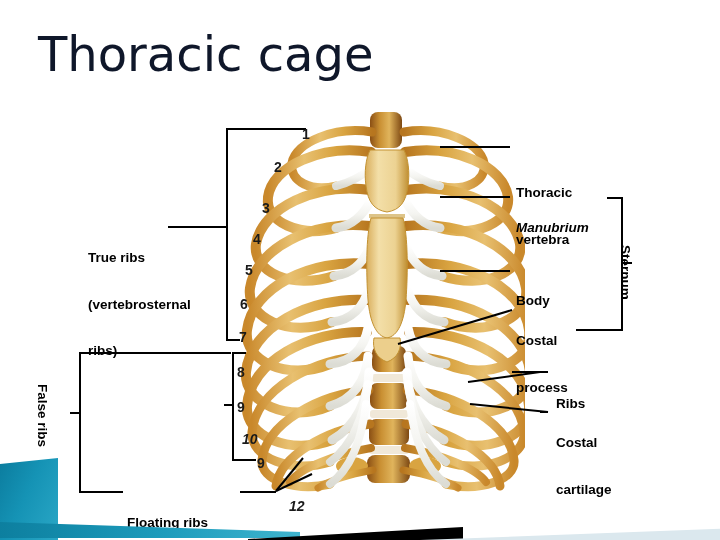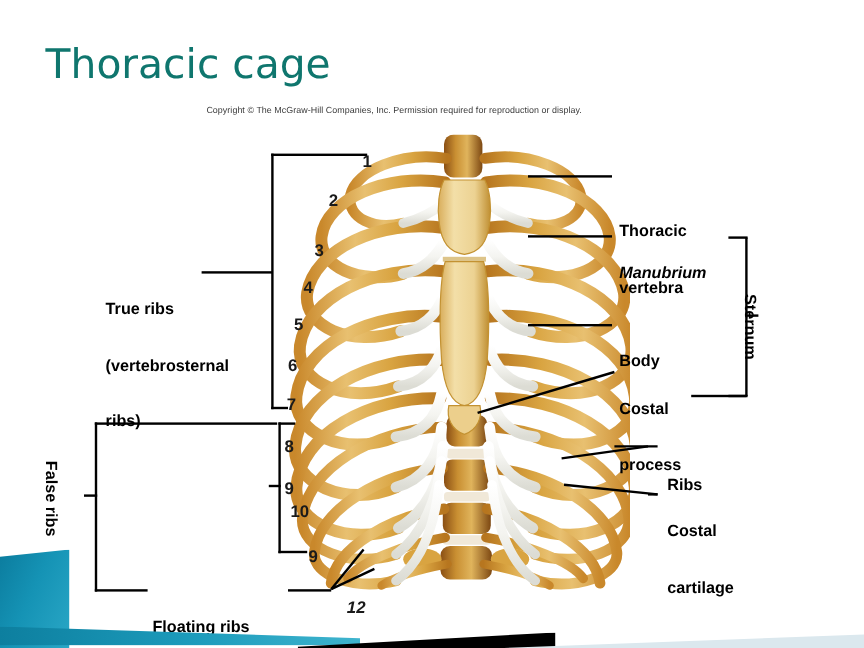--- a/index.html
+++ b/index.html
@@ -7,22 +7,22 @@
     width:720px;height:540px;background:#ffffff;
     font-family:"Liberation Sans",sans-serif;
     overflow:hidden;position:relative;
   }
   #slide{position:absolute;inset:0;width:720px;height:540px;background:#fff;}
 
   
   #title{
     position:absolute;left:38px;top:28px;
     font-family:"DejaVu Sans",sans-serif;
-    font-size:34px;line-height:52px;font-weight:400;
-    color:#0f766e;letter-spacing:0px;white-space:nowrap;text-align:center;
+    font-size:48px;line-height:52px;font-weight:400;
+    color:#0f172a;letter-spacing:0px;white-space:nowrap;text-align:center;
   }
   #copyright{
     position:absolute;left:172px;top:87px;
     font-family:"Liberation Sans",sans-serif;
     font-size:7.4px;color:#3a3a3a;white-space:nowrap;
     letter-spacing:.05px;
   }
 
   
   .deco{position:absolute;}
@@ -70,21 +70,20 @@
   .vl{width:2px;}
 
   svg.diag{position:absolute;left:0;top:0;width:720px;height:540px;pointer-events:none;}
 </style>
 </head>
 <body>
 
 <div id="slide">
 
   <div id="title">Thoracic cage</div>
-  <div id="copyright">Copyright © The McGraw-Hill Companies, Inc. Permission required for reproduction or display.</div>
 
   <svg class="diag" viewBox="0 0 720 540">
     <defs>
       <linearGradient id="boneG" x1="0" y1="0" x2="1" y2="0">
         <stop offset="0%" stop-color="#c9882b"></stop>
         <stop offset="35%" stop-color="#e8c070"></stop>
         <stop offset="65%" stop-color="#d9a441"></stop>
         <stop offset="100%" stop-color="#b7761f"></stop>
       </linearGradient>
       <linearGradient id="boneG2" x1="0" y1="0" x2="1" y2="0">
@@ -238,21 +237,21 @@
 
   <div class="num" style="left:302px;top:126px;">1</div>
   <div class="num" style="left:274px;top:159px;">2</div>
   <div class="num" style="left:262px;top:200px;">3</div>
   <div class="num" style="left:253px;top:231px;">4</div>
   <div class="num" style="left:245px;top:262px;">5</div>
   <div class="num" style="left:240px;top:296px;">6</div>
   <div class="num" style="left:239px;top:329px;">7</div>
   <div class="num" style="left:237px;top:364px;">8</div>
   <div class="num" style="left:237px;top:399px;">9</div>
-  <div class="num" style="left:242px;top:418px;">10</div>
+  <div class="num" style="left:242px;top:431px;font-style:italic;">10</div>
   <div class="num" style="left:257px;top:455px;">9</div>
   <div class="num" style="left:289px;top:498px;font-style:italic;">12</div>
 
   <div class="ln hl" style="left:440px;top:146px;width:70px;"></div>
   <div class="lbl" style="left:516px;top:154px;">
     <div>Thoracic</div>
     <div>vertebra</div>
   </div>
 
   <div class="ln hl" style="left:440px;top:196px;width:70px;"></div>

